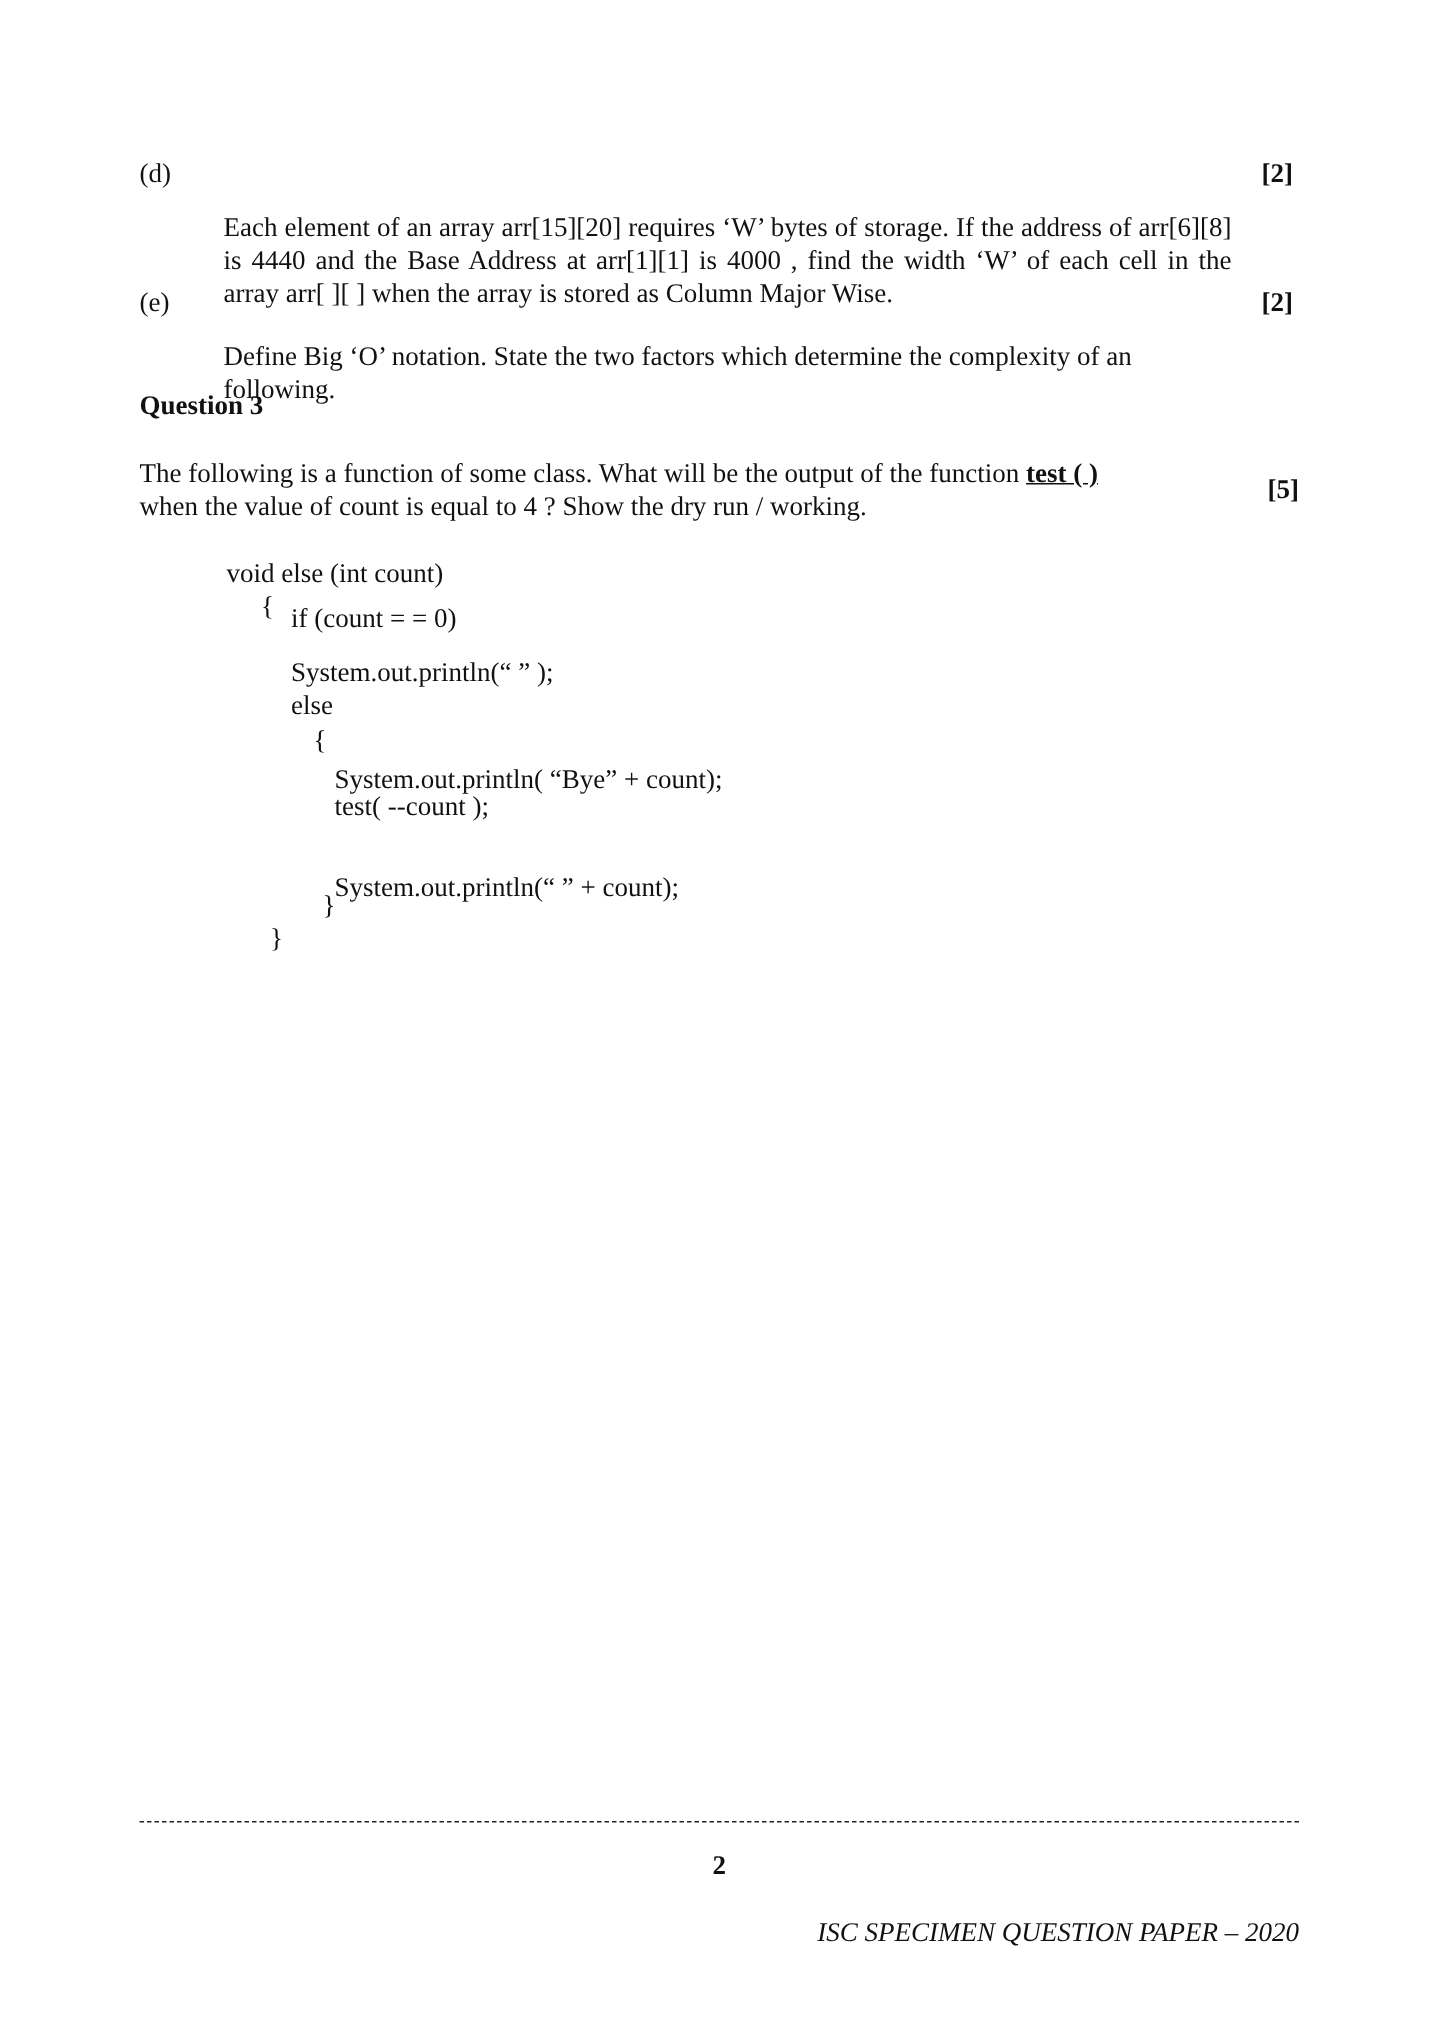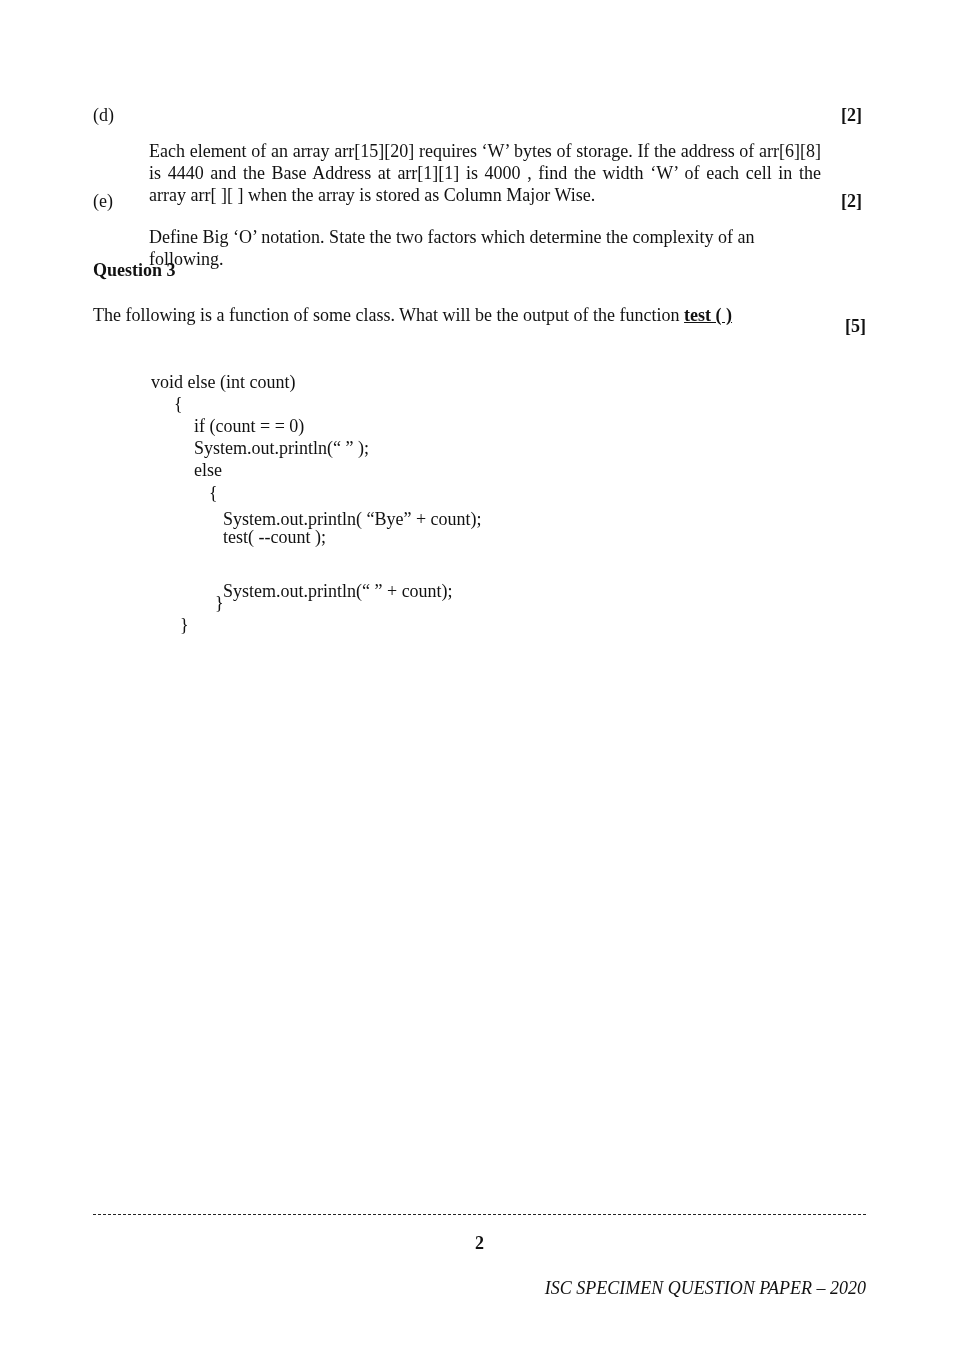--- a/index.html
+++ b/index.html
@@ -93,27 +93,27 @@
 <div class="qlabel" style="top:104px;">(d)</div>
 <div class="qtext" style="top:104px;">Each element of an array arr[15][20] requires ‘W’ bytes of storage. If the address of arr[6][8] is 4440 and the Base Address at arr[1][1] is 4000 , find the width ‘W’ of each cell in the array arr[ ][ ] when the array is stored as Column Major Wise.</div>
 <div class="marks" style="top:104px;">[2]</div>
 
 <div class="qlabel" style="top:190px;">(e)</div>
 <div class="qtext ragged" style="top:190px; width:660px;">Define Big ‘O’ notation. State the two factors which determine the complexity of an following.</div>
 <div class="marks" style="top:190px;">[2]</div>
 
 <div class="heading">Question 3</div>
 
-<div class="intro"><span>The following is a function of some class. What will be the output of the function </span><b>test ( )</b><br></div>
+<div class="intro"><span>The following is a function of some class. What will be the output of the function </span><b>test ( )</b><br><span> when the value of count is equal to 4 ? Show the dry run / working.</span></div>
 <div class="marks" style="top:315px; left:845px;">[5]</div>
 
 <div class="code">
   <div class="code-line" style="left:151px; top:371px;">void else (int count)</div>
   <div class="code-line" style="left:174px; top:393px;">{</div>
-  <div class="code-line" style="left:194px; top:415px;text-align:right;">if (count = = 0)</div>
+  <div class="code-line" style="left:194px; top:401px;text-align:right;">if (count = = 0)</div>
   <div class="code-line" style="left:194px; top:437px;">System.out.println(“ ” );</div>
   <div class="code-line" style="left:194px; top:459px;">else</div>
   <div class="code-line" style="left:209px; top:482px;">{</div>
   <div class="code-line" style="left:223px; top:508px;">System.out.println( “Bye” + count);</div>
   <div class="code-line" style="left:223px; top:526px;">test( --count );</div>
   <div class="code-line" style="left:223px; top:580px;">System.out.println(“ ” + count);</div>
   <div class="code-line" style="left:215px; top:592px;">}</div>
   <div class="code-line" style="left:180px; top:614px;">}</div>
 </div>
 

